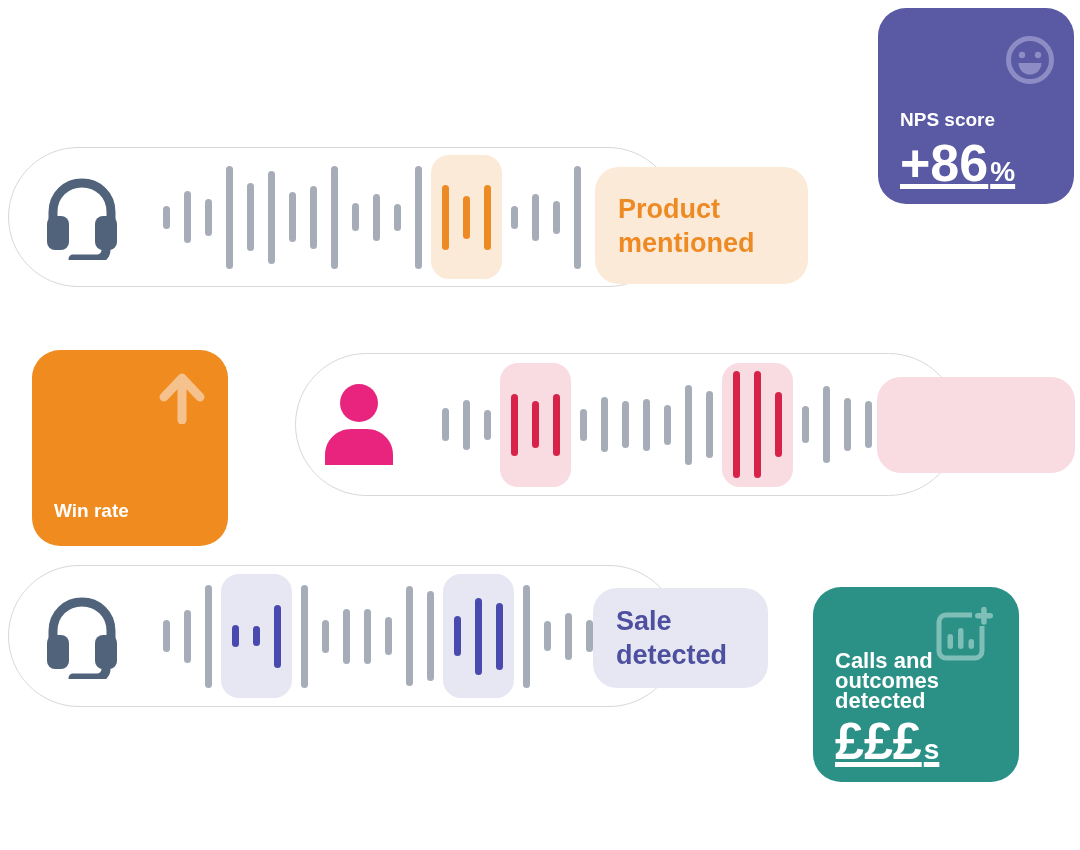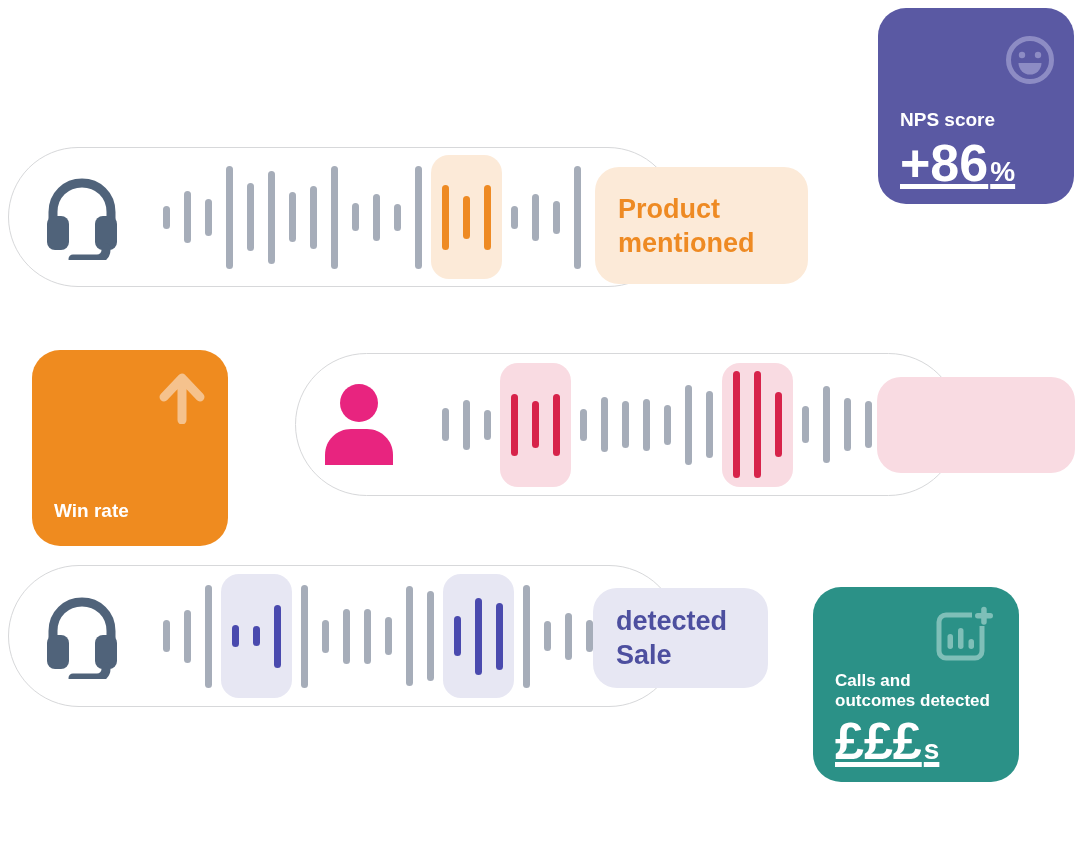--- a/index.html
+++ b/index.html
@@ -48,21 +48,21 @@
   .card-nps { left:878px; top:8px;  width:196px; height:196px; }
   .card-win { left:32px;  top:350px; width:196px; height:196px; }
   .card-out { left:813px; top:587px; width:206px; height:195px; }
 
   .card-icon { position:absolute; }
   .card-nps .card-icon { top:26px; right:18px; }
   .card-win .card-icon { top:20px; right:23px; }
   .card-out .card-icon { top:18px; right:24px; }
 
   .card-label { font-size:19px; font-weight:bold; margin-bottom:8px; }
-  .card-out .card-label { font-size:17px; line-height:20px; margin-bottom:6px;margin-top:21px; }
+  .card-out .card-label { font-size:22px; line-height:20px; margin-bottom:6px;margin-top:21px; }
   .card-value { font-size:52px; font-weight:bold; line-height:0.95; white-space:nowrap;text-decoration:underline; }
   .card-value .unit { font-size:28px; font-weight:bold; margin-left:2px; }
 </style>
 </head>
 <body>
 
 <div class="canvas">
 
   <div class="pill pill-1">
     <svg class="row-icon" width="72" height="86" viewBox="0 0 72 86" style="color: rgb(80, 99, 122);">
@@ -182,22 +182,22 @@
           <div class="bar" style="height: 77px; background: rgb(74, 74, 174);"></div>
           <div class="bar" style="height: 67px; background: rgb(74, 74, 174);"></div>
         </div>
         <div class="bar" style="height: 103px; background: rgb(166, 173, 185);"></div>
         <div class="bar" style="height: 30px; background: rgb(166, 173, 185);"></div>
         <div class="bar" style="height: 47px; background: rgb(166, 173, 185);"></div>
         <div class="bar" style="height: 32px; background: rgb(166, 173, 185);"></div>
       </div>
   </div>
   <div class="tag tag-3" style="background: rgb(231, 231, 243); color: rgb(77, 79, 159);">
+    <div>Sale</div>
     <div>detected</div>
-    <div>Sale</div>
   </div>
 
   <div class="card card-out" style="background: rgb(43, 145, 135);">
     <svg class="card-icon" width="60" height="58" viewBox="0 0 60 58" style="color: rgb(127, 191, 184);">
       <rect x="4" y="10" width="43" height="43" rx="7" fill="none" stroke="currentColor" stroke-width="5"></rect>
       <rect x="37" y="0" width="23" height="21" fill="#2b9187"></rect>
       <rect x="40" y="8" width="18" height="5.5" rx="2.75" fill="currentColor"></rect>
       <rect x="46.2" y="1.8" width="5.5" height="18" rx="2.75" fill="currentColor"></rect>
       <rect x="12.5" y="29" width="5.5" height="15" rx="2.75" fill="currentColor"></rect>
       <rect x="23" y="23" width="5.5" height="21" rx="2.75" fill="currentColor"></rect>

